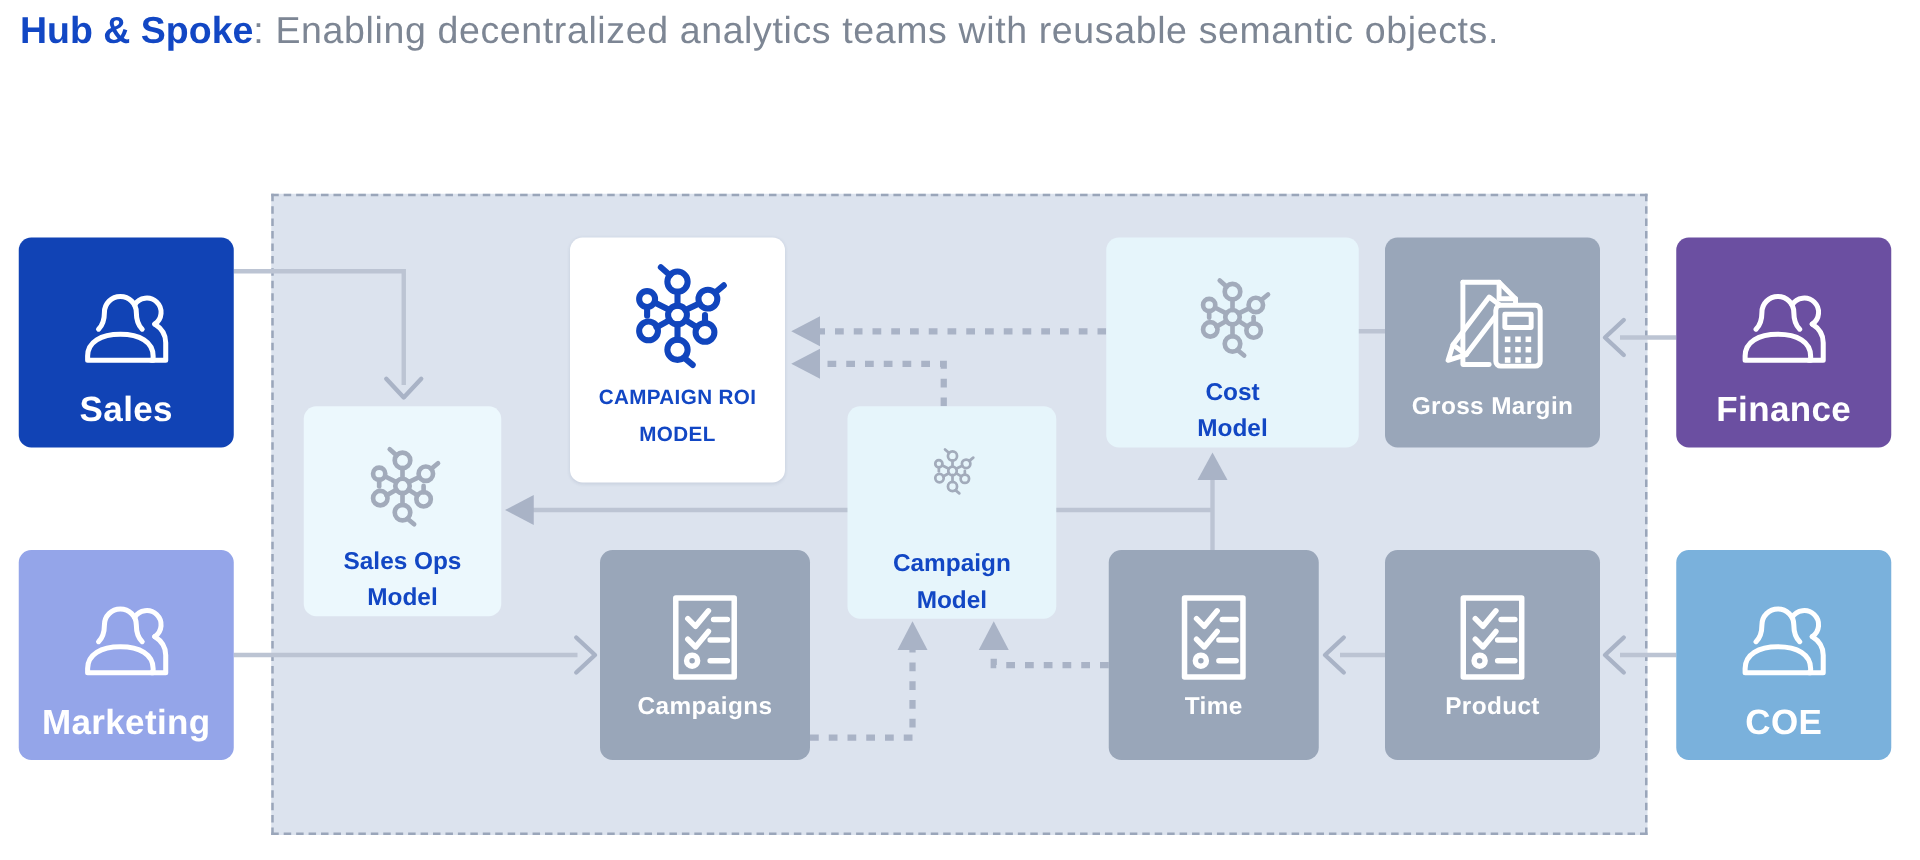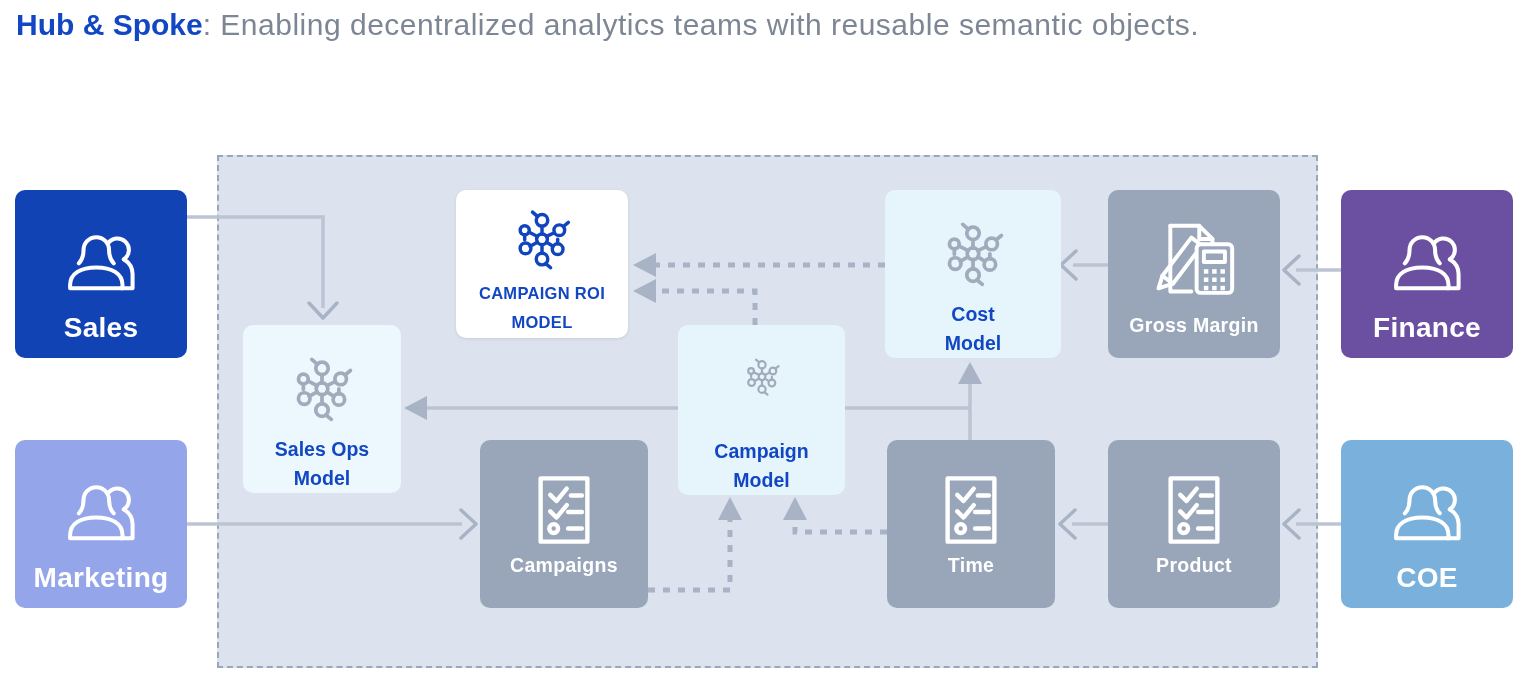--- a/index.html
+++ b/index.html
@@ -30,23 +30,23 @@
   .team .label{color:#ffffff;font-size:28px;margin-top:12px;letter-spacing:.3px;}
   .team-sales{left:15px;top:190px;background:#1143b5;}
   .team-marketing{left:15px;top:440px;background:#94a5e9;}
   .team-finance{left:1341px;top:190px;background:#6b4fa1;}
   .team-coe{left:1341px;top:440px;background:#7ab1dc;}
 
   .model{background:#e6f5fb;}
   .model .label{color:#1247c4;font-size:19.5px;line-height:1.5;margin-top:12px;}
   .model-salesops{left:243px;top:325px;width:158px;height:168px;padding-top:30px;background:#ecf8fd;}
   .model-campaign{left:678px;top:325px;width:167px;height:170px;padding-top:32px;gap:28px;}
-  .model-cost{left:885px;top:190px;width:176px;height:168px;padding-top:30px;}
-
-  .model-roi{left:456px;top:190px;width:172px;height:148px;padding-top:18px;background:#ffffff;
+  .model-cost{left:885px;top:190px;width:202px;height:168px;padding-top:30px;}
+
+  .model-roi{left:456px;top:190px;width:172px;height:196px;padding-top:18px;background:#ffffff;
              box-shadow:0 1px 3px rgba(40,60,100,.12);}
   .model-roi .label{color:#1247c4;font-size:16.5px;line-height:1.8;margin-top:8px;letter-spacing:.3px;}
 
   .dataset{background:#99a6b9;width:168px;height:168px;padding-top:26px;}
   .dataset .label{color:#ffffff;font-size:19.5px;letter-spacing:.3px;}
   .ds-campaigns{left:480px;top:440px;}
   .ds-time{left:887px;top:440px;}
   .ds-product{left:1108px;top:440px;width:172px;}
   .ds-margin{left:1108px;top:190px;width:172px;height:168px;padding-top:20px;}
   .ds-margin .label{margin-top:4px;}

